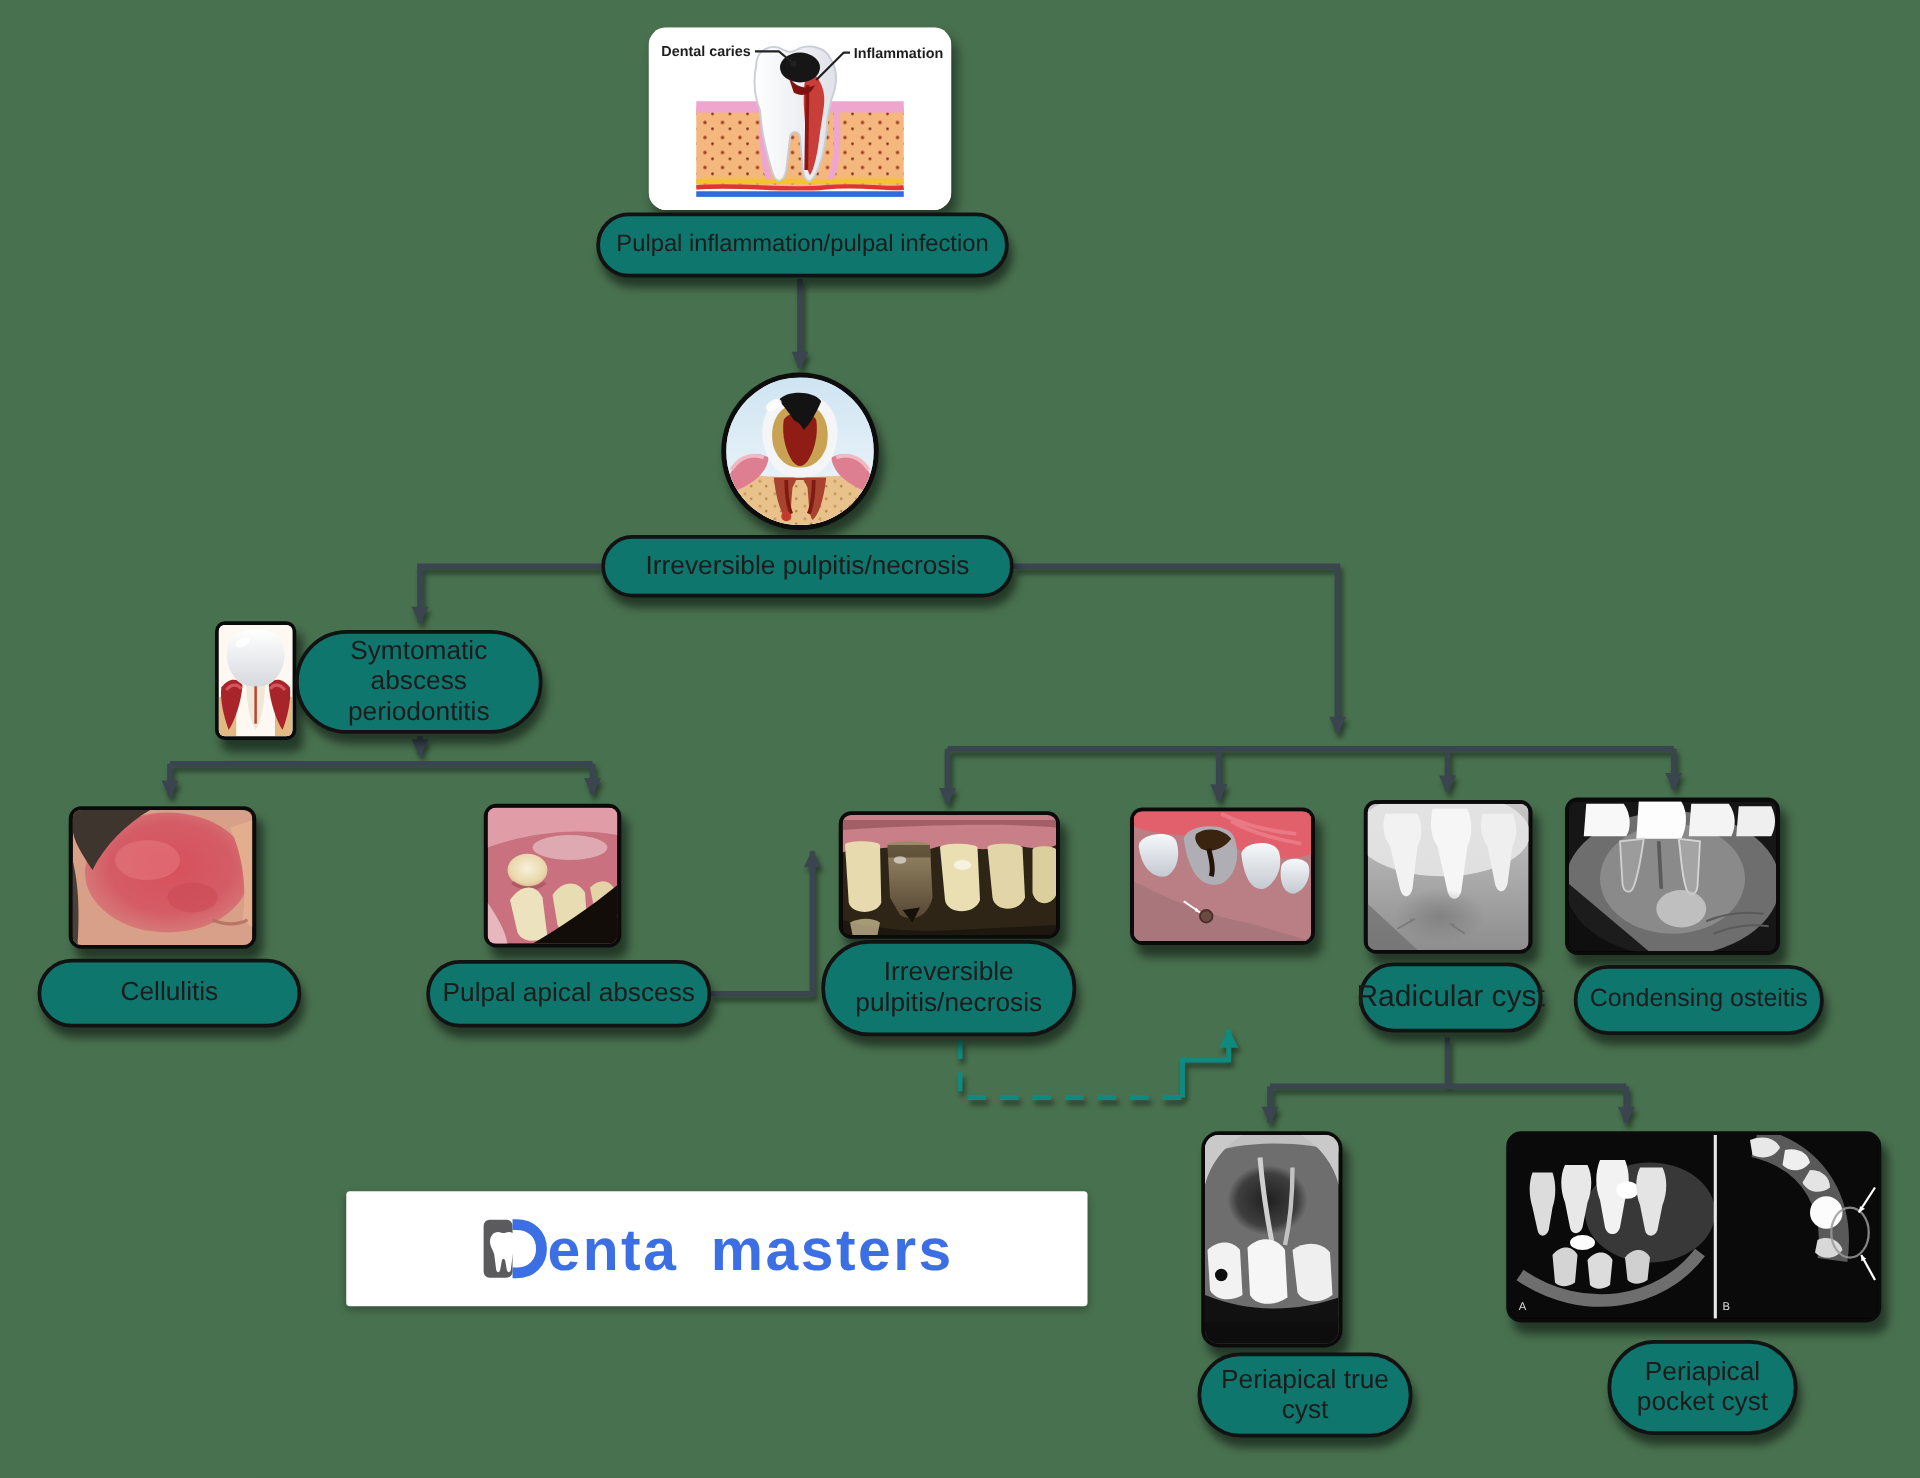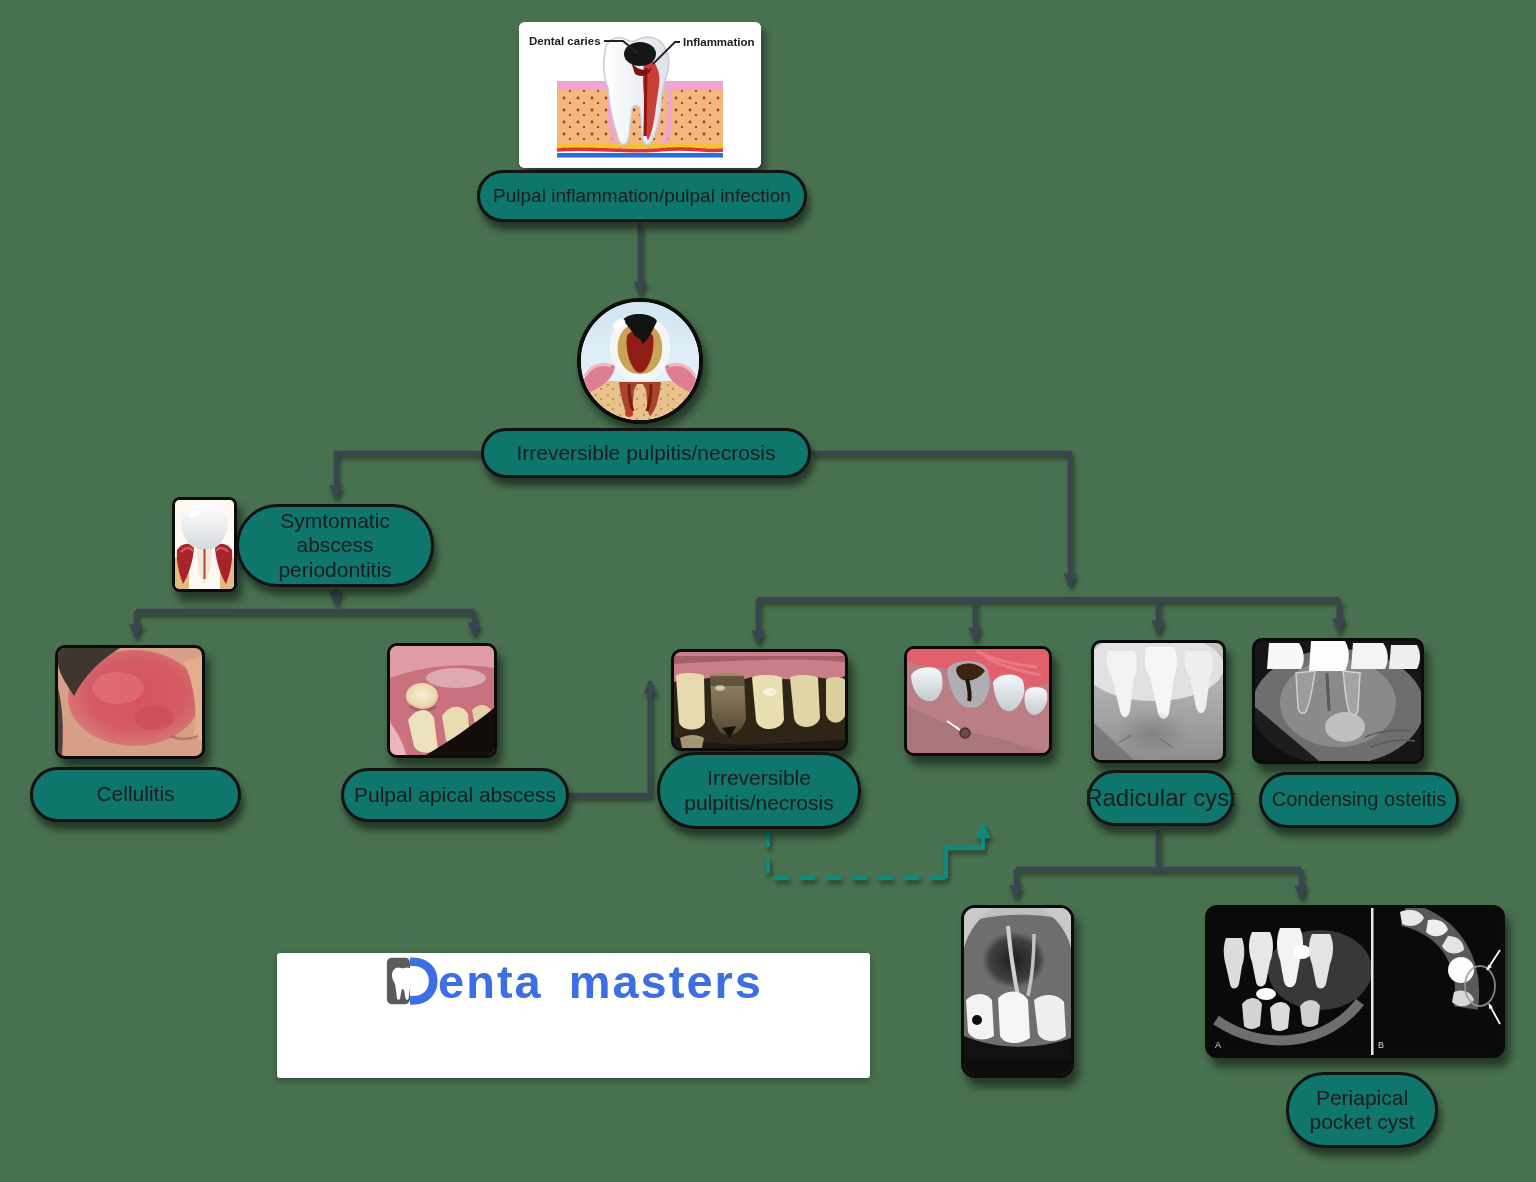--- a/index.html
+++ b/index.html
@@ -14,23 +14,23 @@
   .nowrap{white-space:nowrap;}
   .imgcard{position:absolute;border:3px solid #0b0b0b;border-radius:10px;overflow:hidden;
            box-shadow:5px 9px 8px rgba(0,0,0,.5);z-index:2;background:#000;box-sizing:border-box;}
   .imgcard svg{display:block;width:100%;height:100%;}
   .white-card{position:absolute;background:#fff;z-index:2;border-radius:6px;
               box-shadow:4px 8px 9px rgba(0,0,0,.45);overflow:hidden;}
   #circle-img{position:absolute;left:577px;top:298px;width:126px;height:126px;border-radius:50%;
               border:4px solid #0d0d0d;overflow:hidden;z-index:2;background:#dce9f2;
               box-shadow:4px 8px 8px rgba(0,0,0,.5);box-sizing:border-box;}
   #circle-img svg{display:block;width:100%;height:100%;}
-  #logo-card{position:absolute;left:277px;top:953px;width:593px;height:125px;background:#fff;
+  #logo-card{position:absolute;left:277px;top:953px;width:593px;height:92px;background:#fff;
              border-radius:3px;display:flex;flex-direction:column;align-items:center;
-             justify-content:flex-start;z-index:2;box-shadow:0 3px 7px rgba(0,0,0,.3);}
+             justify-content:center;z-index:2;box-shadow:0 3px 7px rgba(0,0,0,.3);}
   .logo-row{display:flex;align-items:center;gap:0;color:#3D6FE4;font-weight:bold;
             font-size:47px;letter-spacing:2px;line-height:1;}
   .logo-word{display:inline-block;}
   .logo-word.w2{margin-left:26px;}
   .tagline{margin-top:8px;font-size:26px;font-weight:bold;font-style:italic;color:#54585C;}
   text{font-family:"Liberation Sans",sans-serif;}
 </style>
 </head>
 <body>
 
@@ -63,21 +63,21 @@
       <path d="M1016,869 H1301"></path>
       <path d="M1016,869 V898" marker-end="url(#arr)"></path>
       <path d="M1301,869 V898" marker-end="url(#arr)"></path>
     </g>
     <g stroke="#0F8A7E" stroke-width="4" fill="none">
       <path d="M768,832 V878 H946" stroke-dasharray="15 11"></path>
       <path d="M946,878 V848 H983 V824" marker-end="url(#arrTeal)"></path>
     </g>
   </svg>
 
-  <div class="white-card" style="left:519px;top:22px;width:242px;height:146px;">
+  <div class="white-card" style="left:519px;top:22px;width:242px;height:146px;border-radius:14px;">
     <svg viewBox="0 0 242 146">
       <defs>
         <pattern id="speckA" width="14" height="12" patternUnits="userSpaceOnUse">
           <circle cx="3" cy="4" r="1.4" fill="#A03A20"></circle>
             <circle cx="9" cy="9" r="1.1" fill="#7E2A16"></circle>
         </pattern>
         <linearGradient id="hg1" x1="0" y1="0" x2="1" y2="0">
           <stop offset="0" stop-color="#ffffff"></stop>
             <stop offset="1" stop-color="#dfe2e8"></stop>
         </linearGradient>
@@ -318,20 +318,21 @@
       <path d="M44,18 C46,42 50,68 54,88" stroke="#CFCFCF" stroke-width="4" fill="none"></path>
       <path d="M70,26 C70,48 68,70 64,88" stroke="#C2C2C2" stroke-width="3.5" fill="none"></path>
       <path d="M2,92 C10,84 22,84 28,92 L30,128 C20,134 8,132 4,124 Z" fill="#F2F2F2"></path>
       <path d="M34,90 C44,80 58,82 64,92 L66,130 C54,138 40,136 36,128 Z" fill="#F6F6F6"></path>
       <path d="M70,92 C80,84 94,86 100,94 L102,128 C92,136 78,134 74,126 Z" fill="#EFEFEF"></path>
       <rect y="146" width="107" height="21" fill="#0D0D0D"></rect>
       <path d="M0,128 C34,142 72,142 107,130 L107,150 H0 Z" fill="#111111"></path>
       <circle cx="13" cy="112" r="5" fill="#0D0D0D"></circle>
     </svg>
   </div>
+  <div class="pill" style="left:958px;top:1082px;width:172px;height:68px;">Periapical true cyst</div>
 
   <div class="imgcard" style="left:1205px;top:905px;width:300px;height:153px;border-radius:12px;">
     <svg viewBox="0 0 294 147">
       <rect width="294" height="147" fill="#0A0A0A"></rect>
 
       <ellipse cx="112" cy="62" rx="52" ry="40" fill="#5E5E5E" opacity="0.55"></ellipse>
       <path d="M8,112 C58,146 120,136 152,94" stroke="#6E6E6E" stroke-width="10" fill="none"></path>
       <path d="M18,30 h16 c3,8 3,20 0,28 l-3,18 c-2,6 -8,6 -9,0 l-4,-18 C15,48 15,38 18,30 Z" fill="#DCDCDC"></path>
       <path d="M44,24 h18 c4,8 4,20 0,30 l-4,20 c-2,6 -9,6 -10,0 l-4,-20 C40,44 40,32 44,24 Z" fill="#E8E8E8"></path>
       <path d="M72,20 h20 c4,10 4,22 0,32 l-4,22 c-2,7 -10,7 -12,0 l-4,-22 C68,42 68,30 72,20 Z" fill="#F2F2F2"></path>

